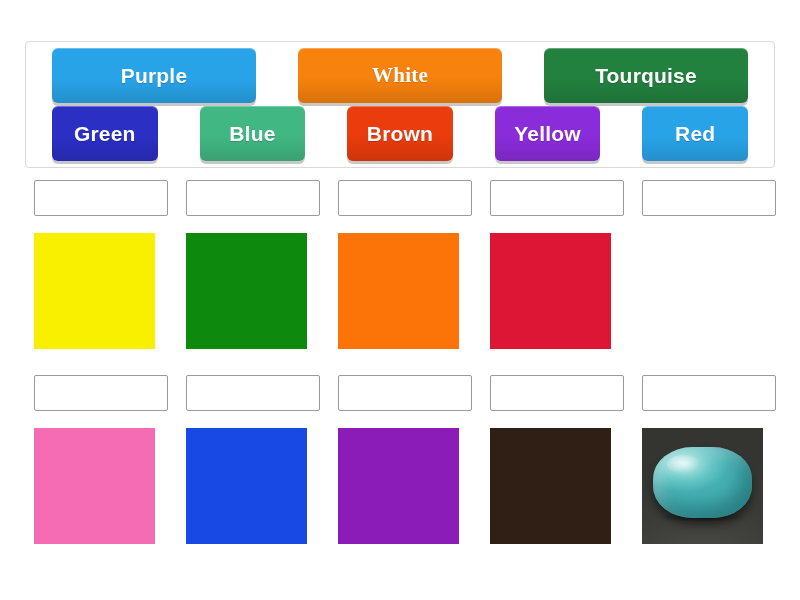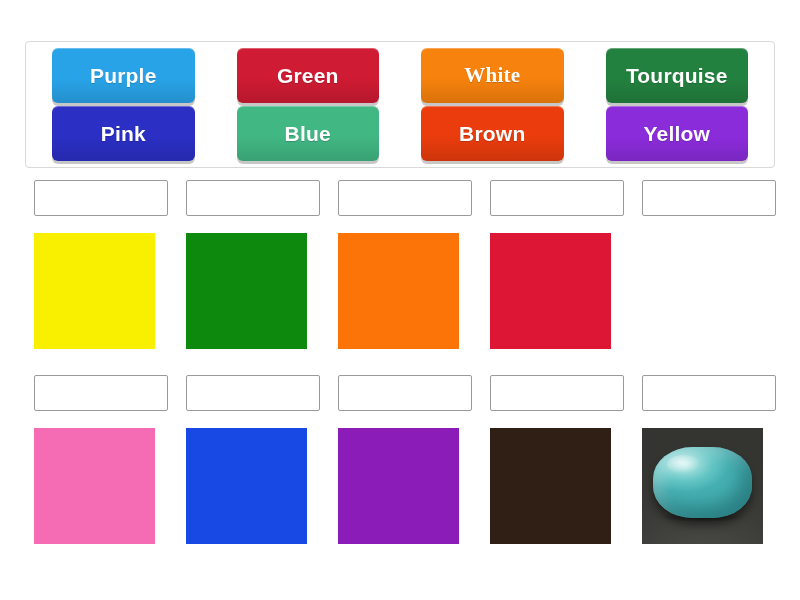--- a/index.html
+++ b/index.html
@@ -142,42 +142,42 @@
   }
 </style>
 </head>
 <body>
 
 <div id="word-bank">
   <div class="bank-row">
     <div class="chip" style="background: linear-gradient(rgb(41, 163, 232) 0%, rgb(41, 163, 232) 55%, rgba(0, 0, 0, 0.12) 100%), rgb(41, 163, 232);">
       <span class="chip-label">Purple</span>
     </div>
-    <div class="chip" style="background: linear-gradient(rgb(207, 27, 51) 0%, rgb(207, 27, 51) 55%, rgba(0, 0, 0, 0.12) 100%), rgb(207, 27, 51);">
-      <span class="chip-label">Green</span>
-    </div>
     <div class="chip" style="background: linear-gradient(rgb(247, 130, 13) 0%, rgb(247, 130, 13) 55%, rgba(0, 0, 0, 0.12) 100%), rgb(247, 130, 13); font-family: Liberation Serif, serif;">
       <span class="chip-label">White</span>
     </div>
     <div class="chip" style="background: linear-gradient(rgb(35, 129, 63) 0%, rgb(35, 129, 63) 55%, rgba(0, 0, 0, 0.12) 100%), rgb(35, 129, 63);">
       <span class="chip-label">Tourquise</span>
     </div>
   </div>
   <div class="bank-row">
     <div class="chip" style="background: linear-gradient(rgb(43, 47, 196) 0%, rgb(43, 47, 196) 55%, rgba(0, 0, 0, 0.12) 100%), rgb(43, 47, 196);">
-      <span class="chip-label">Pink</span>
+      <span class="chip-label">Green</span>
     </div>
     <div class="chip" style="background: linear-gradient(rgb(65, 183, 131) 0%, rgb(65, 183, 131) 55%, rgba(0, 0, 0, 0.12) 100%), rgb(65, 183, 131);">
       <span class="chip-label">Blue</span>
     </div>
     <div class="chip" style="background: linear-gradient(rgb(234, 60, 13) 0%, rgb(234, 60, 13) 55%, rgba(0, 0, 0, 0.12) 100%), rgb(234, 60, 13); justify-content: center;">
       <span class="chip-label">Brown</span>
     </div>
     <div class="chip" style="background: linear-gradient(rgb(139, 44, 219) 0%, rgb(139, 44, 219) 55%, rgba(0, 0, 0, 0.12) 100%), rgb(139, 44, 219);">
       <span class="chip-label">Yellow</span>
+    </div>
+    <div class="chip" style="background: linear-gradient(rgb(41, 163, 232) 0%, rgb(41, 163, 232) 55%, rgba(0, 0, 0, 0.12) 100%), rgb(41, 163, 232);">
+      <span class="chip-label">Red</span>
     </div>
   </div>
 </div>
 
 <div id="answer-grid">
 
   <div class="grid-row">
     <div class="cell">
       <div class="dropzone"></div>
       <div class="swatch-wrap">

